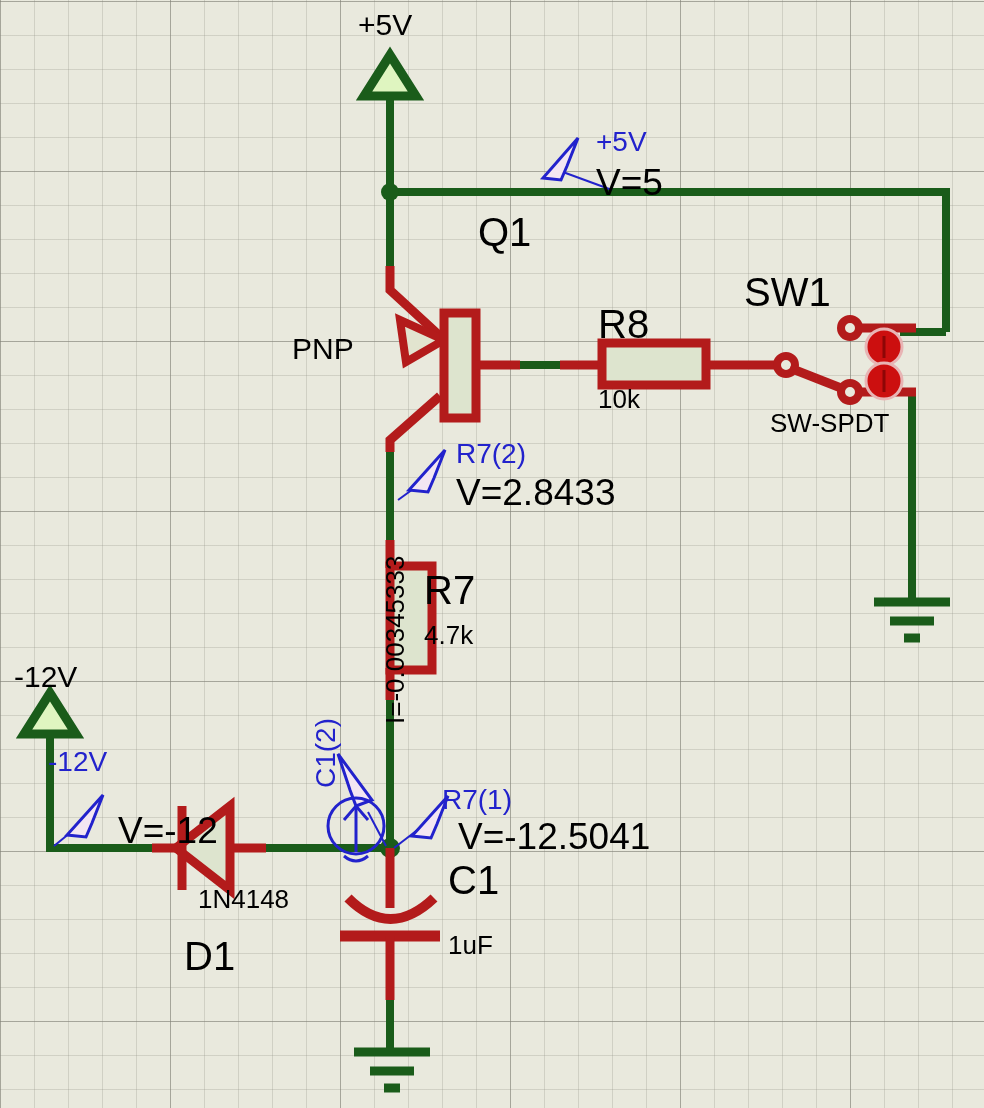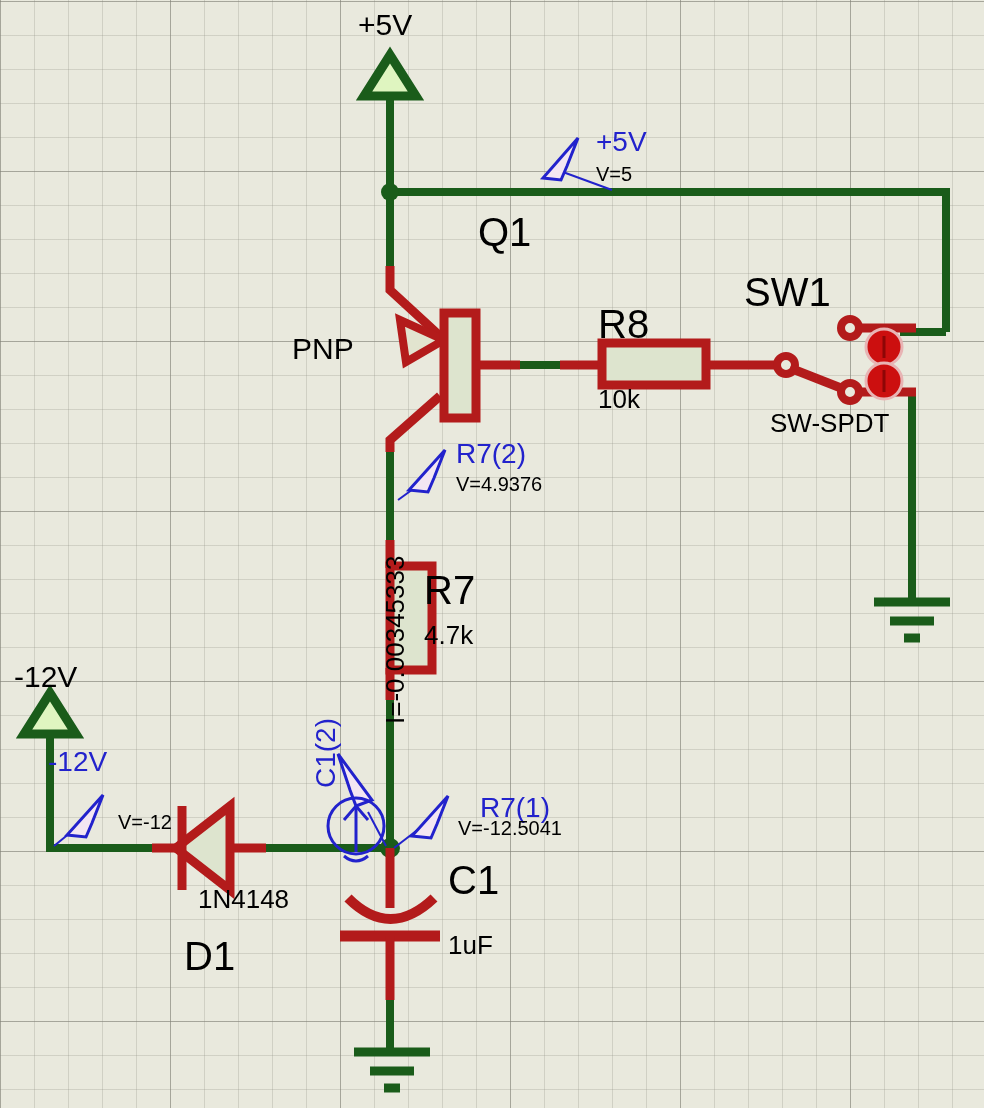--- a/index.html
+++ b/index.html
@@ -42,21 +42,21 @@
   }
   .lbl-big { font-size: 40px; }
   .lbl-mid { font-size: 30px; }
   .lbl-sm  { font-size: 26px; }
   .lbl-probe-name {
     color: #2222cc;
     font-size: 28px;
   }
   .lbl-probe-val {
     color: #000000;
-    font-size: 20px;
+    font-size: 37px;
   }
   .rot90 {
     transform-origin: 0 0;
     transform: rotate(-90deg);
   }
 </style>
 </head>
 <body>
 
 <div id="canvas">
@@ -221,35 +221,35 @@
 
   <div class="lbl lbl-mid" style="left:292px; top:334px;">PNP</div>
 
   <div class="lbl lbl-big" style="left:598px; top:304px;">R8</div>
   <div class="lbl lbl-sm" style="left:598px; top:386px;">10k</div>
 
   <div class="lbl lbl-big" style="left:744px; top:272px;">SW1</div>
   <div class="lbl lbl-sm" style="left:770px; top:410px;">SW-SPDT</div>
 
   <div class="lbl lbl-probe-name" style="left:456px; top:440px;text-align:right;">R7(2)</div>
-  <div class="lbl lbl-probe-val" style="left:456px; top:474px;">V=4.9376</div>
+  <div class="lbl lbl-probe-val" style="left:456px; top:474px;">V=2.8433</div>
 
   <div class="lbl lbl-big" style="left:424px; top:570px;">R7</div>
   <div class="lbl lbl-sm" style="left:424px; top:622px;">4.7k</div>
 
   <div class="lbl lbl-sm rot90" style="left:382px; top:724px;">I=-0.00345333</div>
 
   <div class="lbl lbl-mid" style="left:14px; top:662px;">-12V</div>
 
   <div class="lbl lbl-probe-name" style="left:48px; top:748px;">-12V</div>
   <div class="lbl lbl-probe-val" style="left:118px; top:812px;">V=-12</div>
 
   <div class="lbl lbl-probe-name rot90" style="left:312px; top:788px;">C1(2)</div>
 
-  <div class="lbl lbl-probe-name" style="left:480px; top:786px;margin-top:8px;">R7(1)</div>
+  <div class="lbl lbl-probe-name" style="left:442px; top:786px;">R7(1)</div>
   <div class="lbl lbl-probe-val" style="left:458px; top:818px;">V=-12.5041</div>
 
   <div class="lbl lbl-sm" style="left:186px; top:886px;margin-left:12px;">1N4148</div>
   <div class="lbl lbl-big" style="left:184px; top:936px;">D1</div>
 
   <div class="lbl lbl-big" style="left:448px; top:860px;">C1</div>
   <div class="lbl lbl-sm" style="left:448px; top:932px;">1uF</div>
 
 </div>
 

